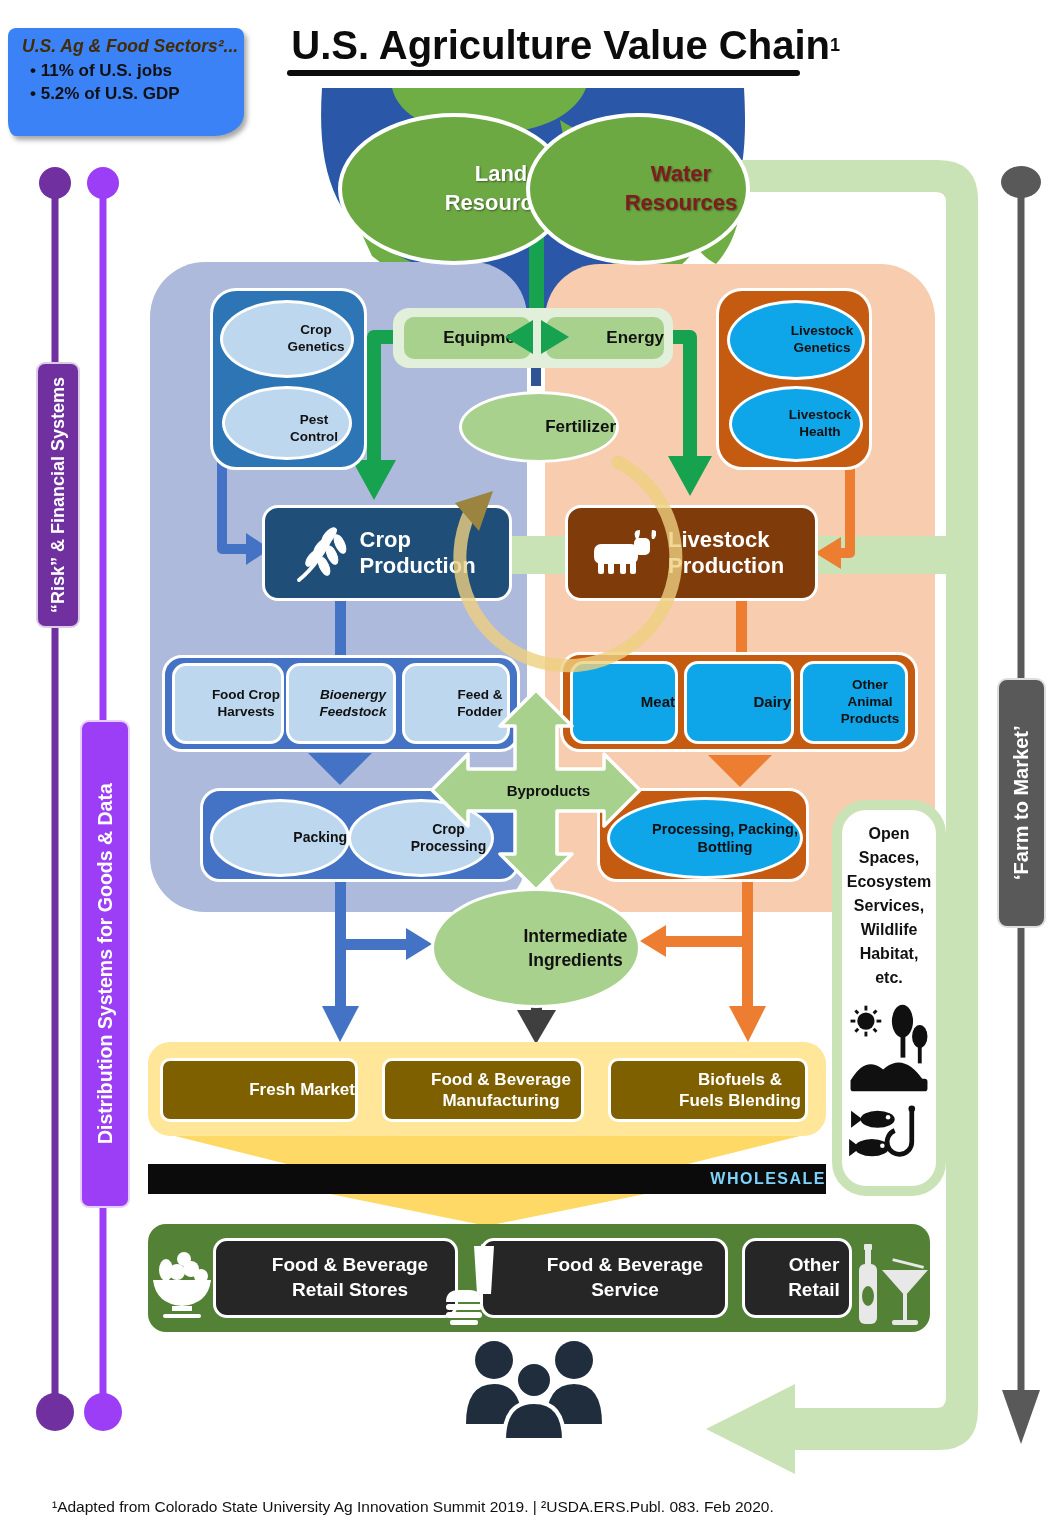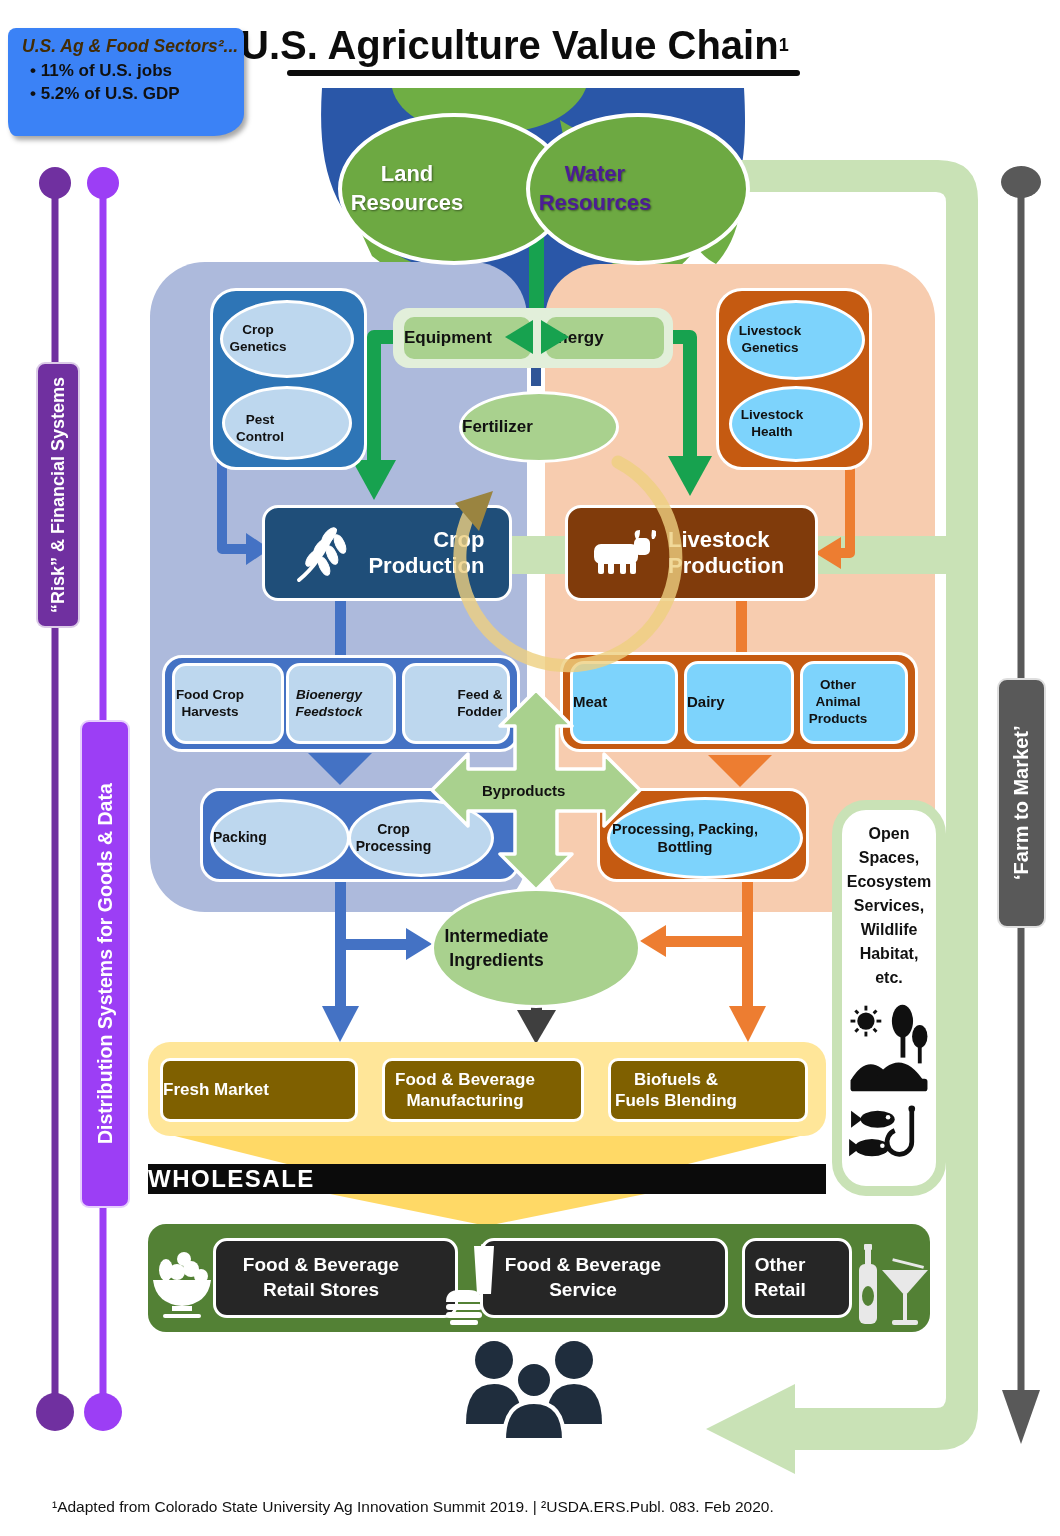--- a/index.html
+++ b/index.html
@@ -1,23 +1,23 @@
 <!DOCTYPE html>
 <html><head>
 <meta charset="utf-8">
 <style>
   html,body{margin:0;padding:0;background:#fff;}
   #stage{position:relative;width:1060px;height:1536px;background:#fff;overflow:hidden;
          font-family:"Liberation Sans",sans-serif;}
   .abs{position:absolute;}
   svg.layer{position:absolute;left:0;top:0;pointer-events:none;}
-  .ctr{display:flex;align-items:center;justify-content:flex-start;text-align:center;}
+  .ctr{display:flex;align-items:center;justify-content:flex-end;text-align:center;}
   .ell{border-radius:50%;border:3px solid #fff;}
   .ltblue{background:#BDD7EE;color:#111;font-weight:bold;font-size:13.5px;line-height:1.25;}
-  .peachbox{background:#7dd3fc;color:#111;font-weight:bold;font-size:13.5px;line-height:1.25;}
+  .peachbox{background:#0ea5e9;color:#111;font-weight:bold;font-size:13.5px;line-height:1.25;}
   .rbox{border-radius:14px;border:3px solid #fff;}
   .cont-blue{background:#4472C4;border-radius:20px;border:3px solid #fff;}
   .cont-org{background:#C55A11;border-radius:20px;border:3px solid #fff;}
   .prod{border-radius:16px;border:3.5px solid #fff;color:#fff;font-weight:bold;font-size:22px;
         display:flex;align-items:center;justify-content:center;gap:12px;}
   .goldbox{background:#7F6000;border-radius:10px;border:3px solid #fff;color:#fff;font-weight:bold;
            font-size:17px;line-height:1.25;}
   .retailbox{background:#262626;border-radius:14px;border:3px solid #fff;color:#fff;font-weight:bold;
              font-size:19px;line-height:1.3;}
   .greenio{background:#A9D18E;color:#111;font-weight:bold;}
@@ -133,21 +133,21 @@
               padding:8px 0 0 14px;box-sizing:border-box;">
     <div style="font-style:italic;font-weight:bold;font-size:17.5px;color:#432c05;">U.S. Ag &amp; Food Sectors²...</div>
     <div class="note-bullet" style="margin:4px 0 0 8px;">11% of U.S. jobs</div>
     <div class="note-bullet" style="margin:3px 0 0 8px;">5.2% of U.S. GDP</div>
   </div>
 
   <div class="abs ctr ell" style="left:338px;top:113px;width:224px;height:144px;background:#6DA942;border-width:4px;">
     <span style="width:130px;color:#fff;font-weight:bold;font-size:22px;line-height:1.3;text-shadow:1px 1px 2px rgba(0,0,0,.45);">Land Resources</span>
   </div>
   <div class="abs ctr ell" style="left:526px;top:113px;width:216px;height:144px;background:#6DA942;border-width:4px;">
-    <span style="width:130px;color:#4c1d95;font-weight:bold;font-size:22px;line-height:1.3;text-shadow:1px 1px 2px rgba(0,0,0,.45);">Water Resources</span>
+    <span style="width:130px;color:#7f1d1d;font-weight:bold;font-size:22px;line-height:1.3;text-shadow:1px 1px 2px rgba(0,0,0,.45);">Water Resources</span>
   </div>
 
   <div class="abs" style="left:393px;top:308px;width:280px;height:60px;background:#E2EFDA;border-radius:16px;"></div>
   <div class="abs ctr greenio" style="left:404px;top:317px;width:127px;height:42px;border-radius:10px;font-size:17px;">
     <span>Equipment</span>
     </div>
   <div class="abs ctr greenio" style="left:546px;top:317px;width:118px;height:42px;border-radius:10px;font-size:17px;">
     <span>Energy</span>
     </div>
 
@@ -168,21 +168,21 @@
       <g fill="#fff" stroke="#fff">
         <path d="M8,58 Q28,42 44,8" stroke-width="4" fill="none" stroke-linecap="round"></path>
         <ellipse cx="38" cy="14" rx="4.5" ry="10" transform="rotate(40 38 14)"></ellipse>
         <ellipse cx="30" cy="25" rx="4.5" ry="10" transform="rotate(40 30 25)"></ellipse>
         <ellipse cx="22" cy="36" rx="4.5" ry="10" transform="rotate(40 22 36)"></ellipse>
         <ellipse cx="49" cy="22" rx="4.5" ry="10" transform="rotate(-25 49 22)"></ellipse>
         <ellipse cx="41" cy="33" rx="4.5" ry="10" transform="rotate(-25 41 33)"></ellipse>
         <ellipse cx="33" cy="44" rx="4.5" ry="10" transform="rotate(-25 33 44)"></ellipse>
       </g>
     </svg>
-    <span style="width:125px;text-align:right;">Crop Production</span>
+    <span style="width:125px;text-align:left;">Crop Production</span>
   </div>
 
   <div class="abs cont-blue" style="left:162px;top:655px;width:358px;height:97px;box-sizing:border-box;"></div>
   <div class="abs ctr ltblue rbox" style="left:172px;top:663px;width:112px;height:81px;box-sizing:border-box;">
       <span style="width:70px;">Food Crop Harvests</span>
     </div>
   <div class="abs ctr ltblue rbox" style="left:286px;top:663px;width:110px;height:81px;box-sizing:border-box;">
       <span style="width:80px;font-style:italic;">Bioenergy Feedstock</span>
     </div>
   <div class="abs ctr ltblue rbox" style="left:402px;top:663px;width:108px;height:81px;box-sizing:border-box;">
@@ -265,22 +265,22 @@
   <div class="abs ctr goldbox" style="left:160px;top:1058px;width:198px;height:64px;box-sizing:border-box;">
       <span>Fresh Market</span>
     </div>
   <div class="abs ctr goldbox" style="left:382px;top:1058px;width:202px;height:64px;box-sizing:border-box;">
       <span style="width:160px;">Food &amp; Beverage Manufacturing</span>
     </div>
   <div class="abs ctr goldbox" style="left:608px;top:1058px;width:200px;height:64px;box-sizing:border-box;">
       <span style="width:130px;">Biofuels &amp; Fuels Blending</span>
     </div>
 
-  <div class="abs ctr" style="left:148px;top:1164px;width:678px;height:30px;background:#0b0b0b;color:#ffffff;font-weight:bold;
-              font-size:24px;letter-spacing:1.5px;">
+  <div class="abs ctr" style="left:148px;top:1164px;width:678px;height:30px;background:#0b0b0b;color:#7dd3fc;font-weight:bold;
+              font-size:16px;letter-spacing:1.5px;">
       <span>WHOLESALE</span>
     </div>
 
   <div class="abs" style="left:148px;top:1224px;width:782px;height:108px;background:#538135;border-radius:18px;"></div>
   <div class="abs ctr retailbox" style="left:213px;top:1238px;width:245px;height:80px;box-sizing:border-box;">
       <span style="width:210px;">Food &amp; Beverage Retail Stores</span>
     </div>
   <div class="abs ctr retailbox" style="left:480px;top:1238px;width:248px;height:80px;box-sizing:border-box;">
       <span style="width:200px;">Food &amp; Beverage Service</span>
     </div>

